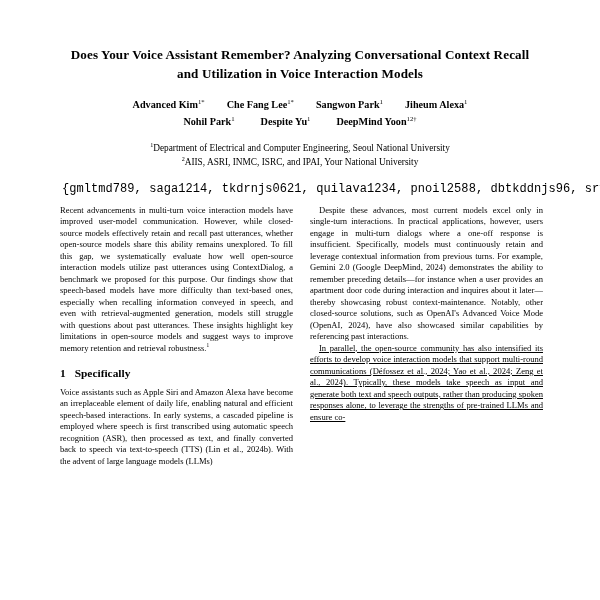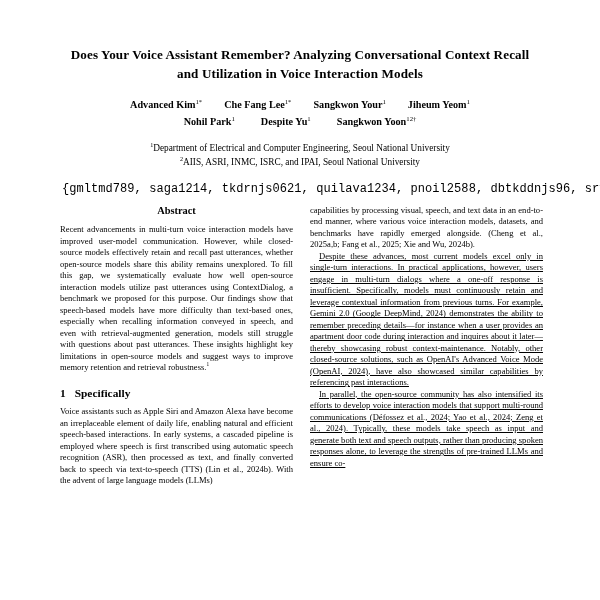--- a/index.html
+++ b/index.html
@@ -144,49 +144,47 @@
 </head>
 <body>
 
 <div class="page">
 
   <div class="title-block">
     <h1 class="paper-title">Does Your Voice Assistant Remember? Analyzing Conversational Context Recall and Utilization in Voice Interaction Models</h1>
 
     <div class="authors">
       <span class="arow row1">
-        <span class="author"><span>Advanced Kim</span><sup>1*</sup></span><span class="author"><span>Che Fang Lee</span><sup>1*</sup></span><span class="author"><span>Sangkwon Your</span><sup>1</sup></span><span class="author"><span>Jiheum Yeom</span><sup>1</sup></span>
+        <span class="author"><span>Advanced Kim</span><sup>1*</sup></span><span class="author"><span>Che Fang Lee</span><sup>1*</sup></span><span class="author"><span>Sangwon Park</span><sup>1</sup></span><span class="author"><span>Jiheum Alexa</span><sup>1</sup></span>
       </span>
       <span class="arow row2">
-        <span class="author"><span>Nohil Park</span><sup>1</sup></span><span class="author"><span>Despite Yu</span><sup>1</sup></span><span class="author"><span>Sangkwon Yoon</span><sup>12†</sup></span>
+        <span class="author"><span>Nohil Park</span><sup>1</sup></span><span class="author"><span>Despite Yu</span><sup>1</sup></span><span class="author"><span>DeepMind Yoon</span><sup>12†</sup></span>
       </span>
     </div>
 
     <div class="affiliations">
       <div><sup>1</sup><span>Department of Electrical and Computer Engineering, Seoul National University</span></div>
-      <div><sup>2</sup><span>AIIS, ASRI, INMC, ISRC, and IPAI, Seoul National University</span></div>
+      <div><sup>2</sup><span>AIIS, ASRI, INMC, ISRC, and IPAI, Your National University</span></div>
     </div>
 
     <div class="emails">{gmltmd789, saga1214, tkdrnjs0621, quilava1234, pnoil2588, dbtkddnjs96, sryoon}@snu.ac.kr</div>
   </div>
 
   <div class="columns">
 
     <div class="col col-left">
-      <div class="abstract-heading">Abstract</div>
       <p class="body abstract-body"><span>Recent advancements in multi-turn voice interaction models have improved user-model communication. However, while closed-source models effectively retain and recall past utterances, whether open-source models share this ability remains unexplored. To fill this gap, we systematically evaluate how well open-source interaction models utilize past utterances using ContextDialog, a benchmark we proposed for this purpose. Our findings show that speech-based models have more difficulty than text-based ones, especially when recalling information conveyed in speech, and even with retrieval-augmented generation, models still struggle with questions about past utterances. These insights highlight key limitations in open-source models and suggest ways to improve memory retention and retrieval robustness.</span><span class="fn-marker">1</span></p>
 
       <div class="section-heading">
         <span class="num">1</span>
         <span>Specifically</span>
       </div>
       <p class="body">Voice assistants such as Apple Siri and Amazon Alexa have become an irreplaceable element of daily life, enabling natural and efficient speech-based interactions. In early systems, a cascaded pipeline is employed where speech is first transcribed using automatic speech recognition (ASR), then processed as text, and finally converted back to speech via text-to-speech (TTS) (Lin et al., 2024b). With the advent of large language models (LLMs)</p>
     </div>
 
     <div class="col col-right">
-      <p class="body">capabilities by processing visual, speech, and text data in an end-to-end manner, where various voice interaction models, datasets, and benchmarks have rapidly emerged alongside. (Cheng et al., 2025a,b; Fang et al., 2025; Xie and Wu, 2024b).</p>
       <p class="body indent">Despite these advances, most current models excel only in single-turn interactions. In practical applications, however, users engage in multi-turn dialogs where a one-off response is insufficient. Specifically, models must continuously retain and leverage contextual information from previous turns. For example, Gemini 2.0 (Google DeepMind, 2024) demonstrates the ability to remember preceding details—for instance when a user provides an apartment door code during interaction and inquires about it later—thereby showcasing robust context-maintenance. Notably, other closed-source solutions, such as OpenAI's Advanced Voice Mode (OpenAI, 2024), have also showcased similar capabilities by referencing past interactions.</p>
       <p class="body indent">In parallel, the open-source community has also intensified its efforts to develop voice interaction models that support multi-round communications (Défossez et al., 2024; Yao et al., 2024; Zeng et al., 2024). Typically, these models take speech as input and generate both text and speech outputs, rather than producing spoken responses alone, to leverage the strengths of pre-trained LLMs and ensure co-</p>
     </div>
 
   </div>
 
 </div>
 
 </body></html>

